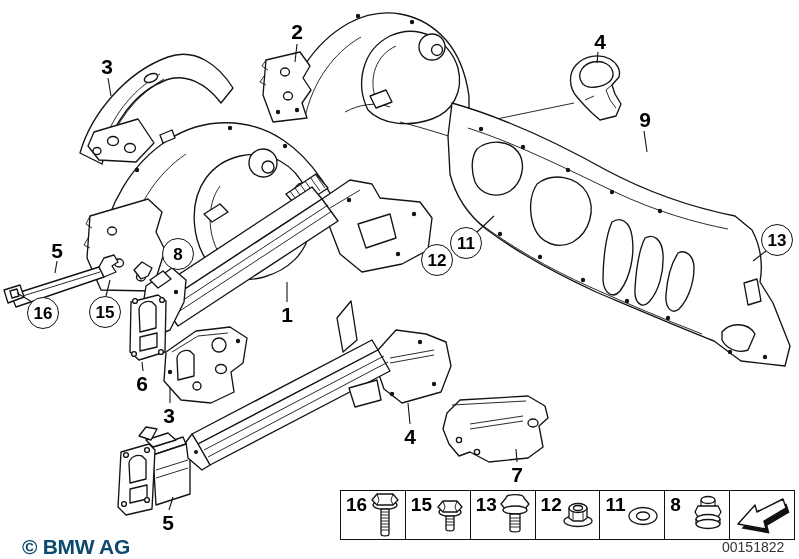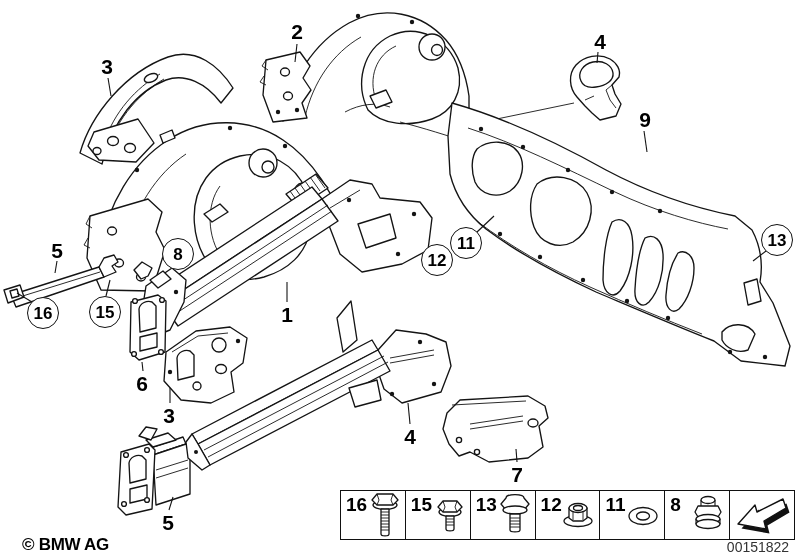--- a/index.html
+++ b/index.html
@@ -10,22 +10,22 @@
            color:#000;line-height:1;cursor:pointer;user-select:none;}
   .callout.circled{width:32px;height:32px;border:1.7px solid #111;border-radius:50%;background:#fff;
            display:flex;align-items:center;justify-content:center;font-size:17px;box-sizing:border-box;}
   .legend{position:absolute;left:340px;top:490px;width:455px;height:50px;border:1.4px solid #111;
           background:#fff;display:flex;box-sizing:border-box;}
   .legend .cell{flex:1 1 0;position:relative;border-right:1.2px solid #111;box-sizing:border-box;cursor:pointer;}
   .legend .cell:last-child{border-right:none;}
   .legend .num{position:absolute;left:5px;top:3px;font-weight:700;font-size:19px;color:#000;}
   .legend .fastener{position:absolute;right:1px;top:0;}
   .arrowbox svg{position:absolute;left:1px;top:2px;}
-  .copyright{position:absolute;left:22px;top:535px;font-size:17px;font-weight:600;color:#000000;letter-spacing:-0.3px;}
-  .imgno{position:absolute;left:722px;top:539px;width:72px;text-align:center;font-size:14px;color:#333;}
+  .copyright{position:absolute;left:22px;top:535px;font-size:21px;font-weight:600;color:#0c4a6e;letter-spacing:-0.3px;}
+  .imgno{position:absolute;left:722px;top:539px;width:72px;text-align:left;font-size:14px;color:#333;}
   svg .ln{fill:none;stroke:#141414;stroke-width:1.35;stroke-linejoin:round;stroke-linecap:round;}
   svg .fw{fill:#fff;stroke:#141414;stroke-width:1.35;stroke-linejoin:round;stroke-linecap:round;}
   svg .thin{fill:none;stroke:#141414;stroke-width:0.9;}
   svg .dot{fill:#141414;stroke:none;}
   svg .leader{fill:none;stroke:#141414;stroke-width:1.1;}
 </style>
 </head>
 <body>
 
 <div class="stage">

